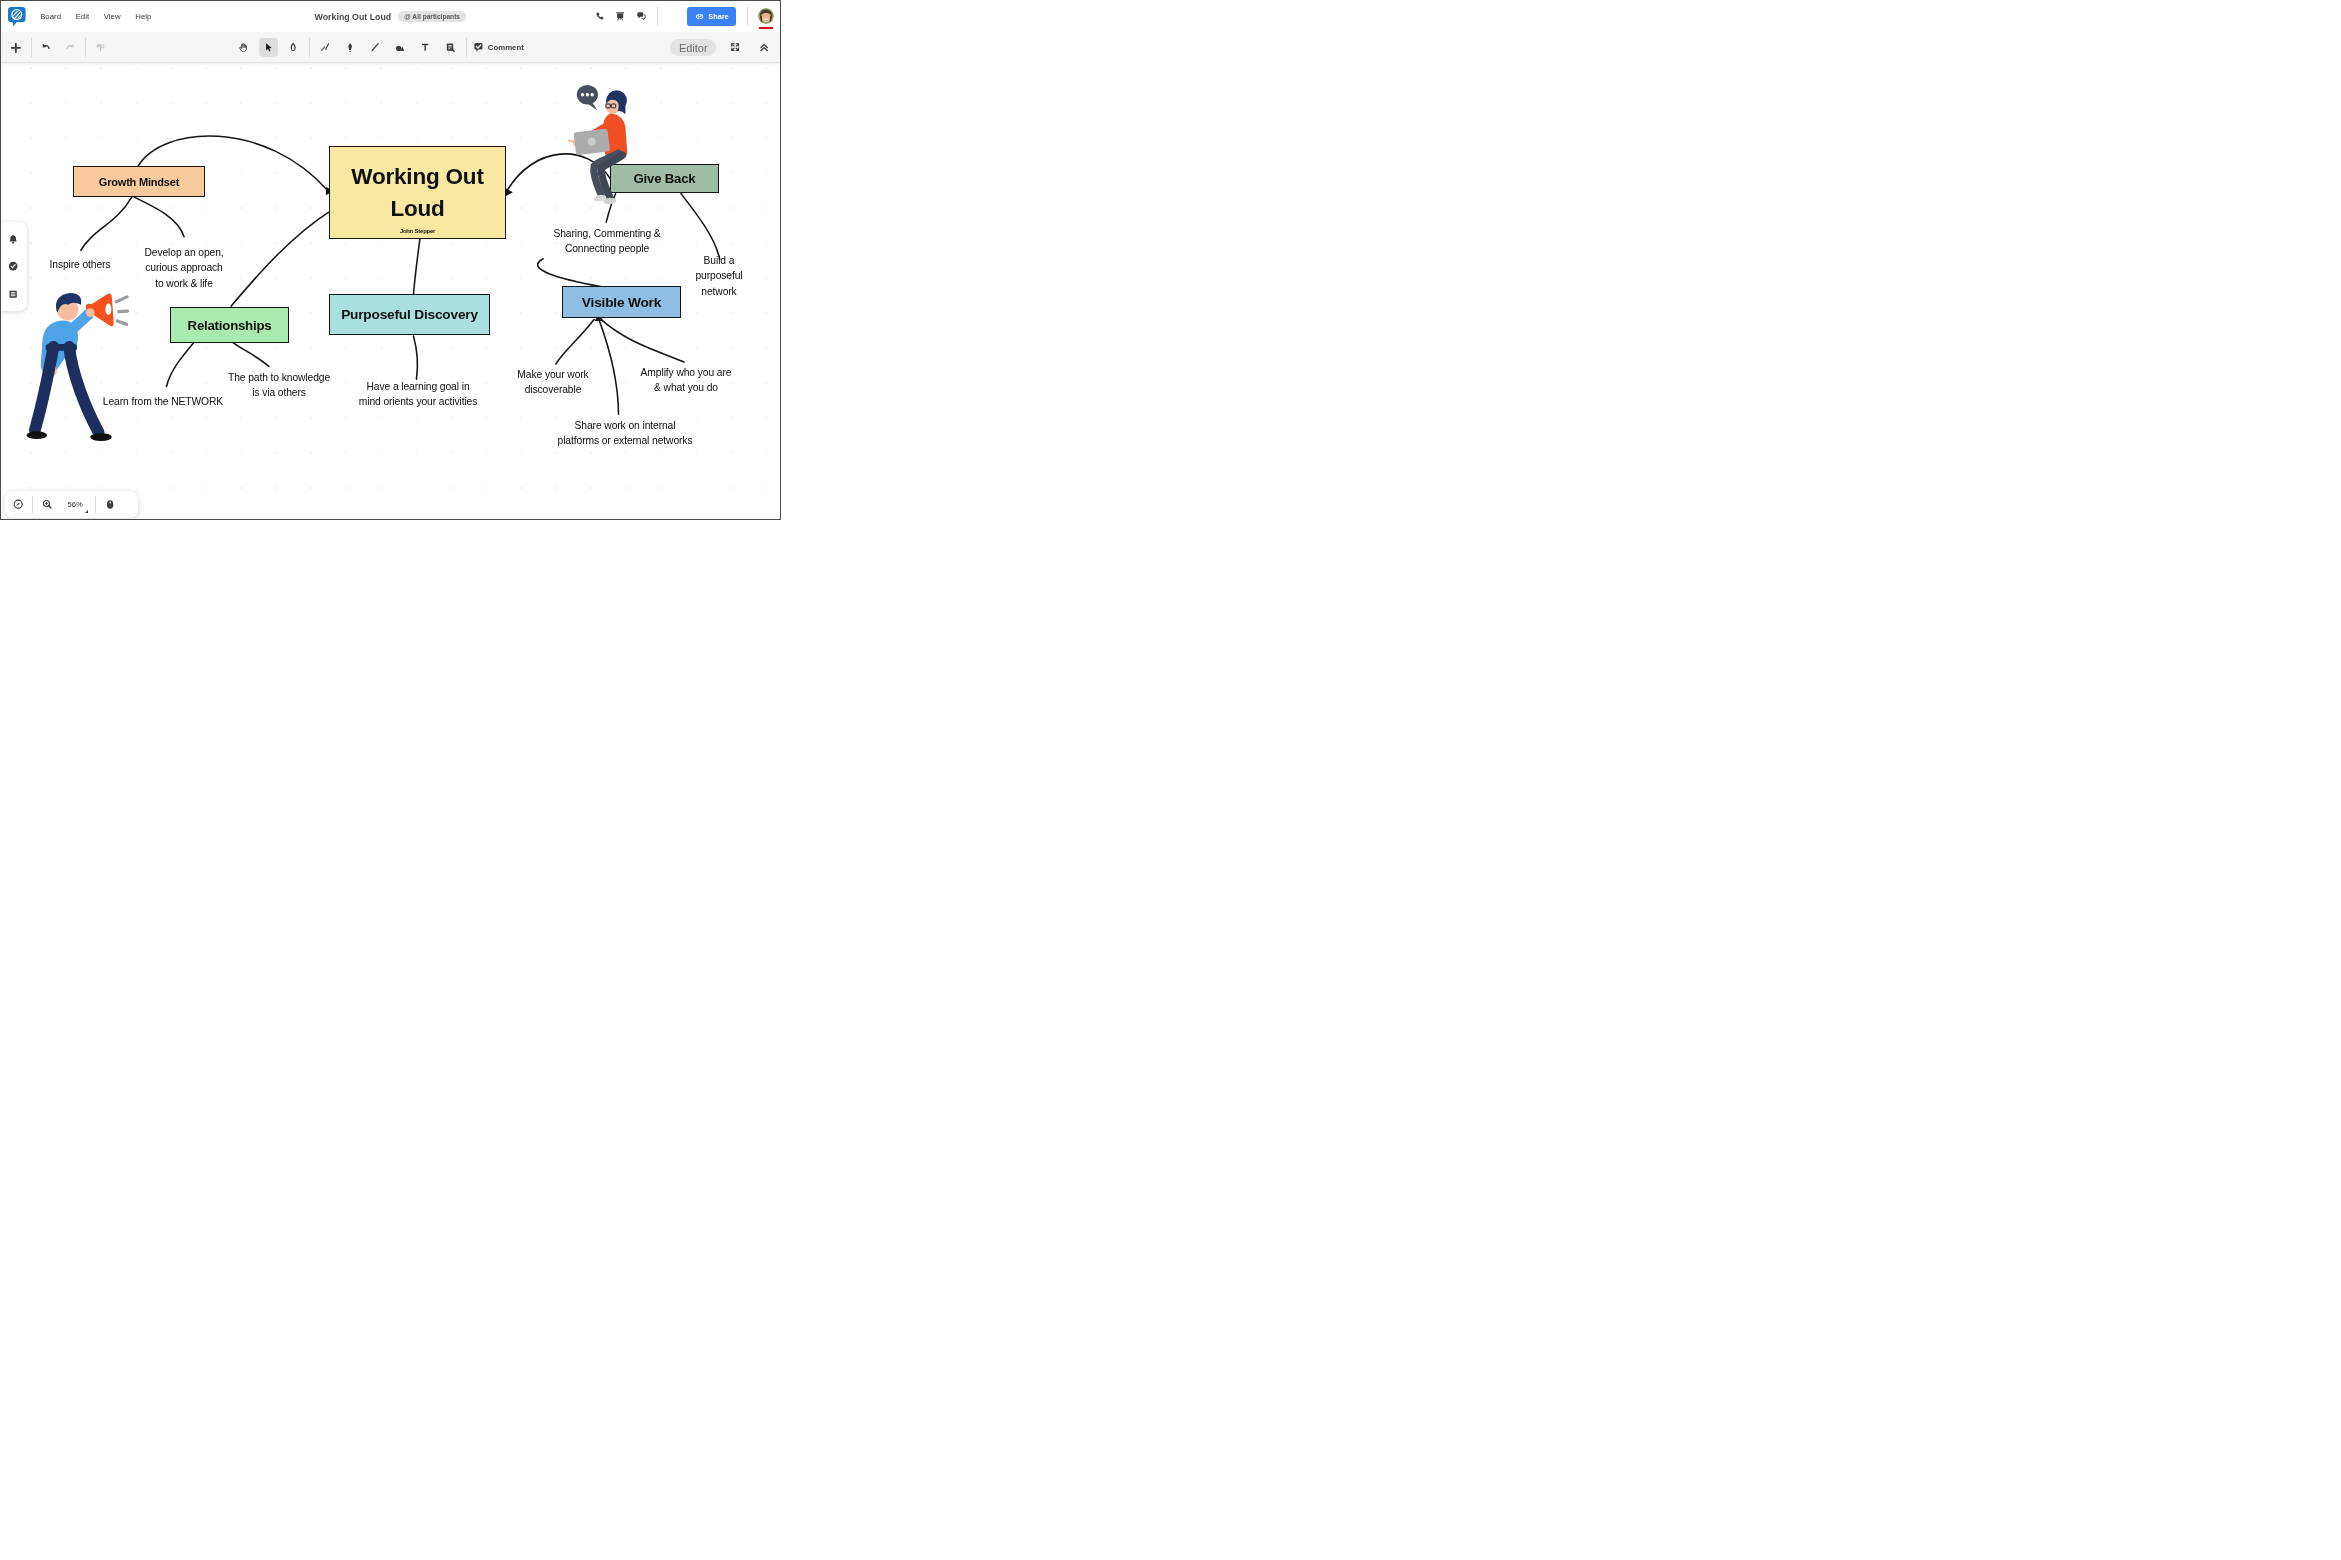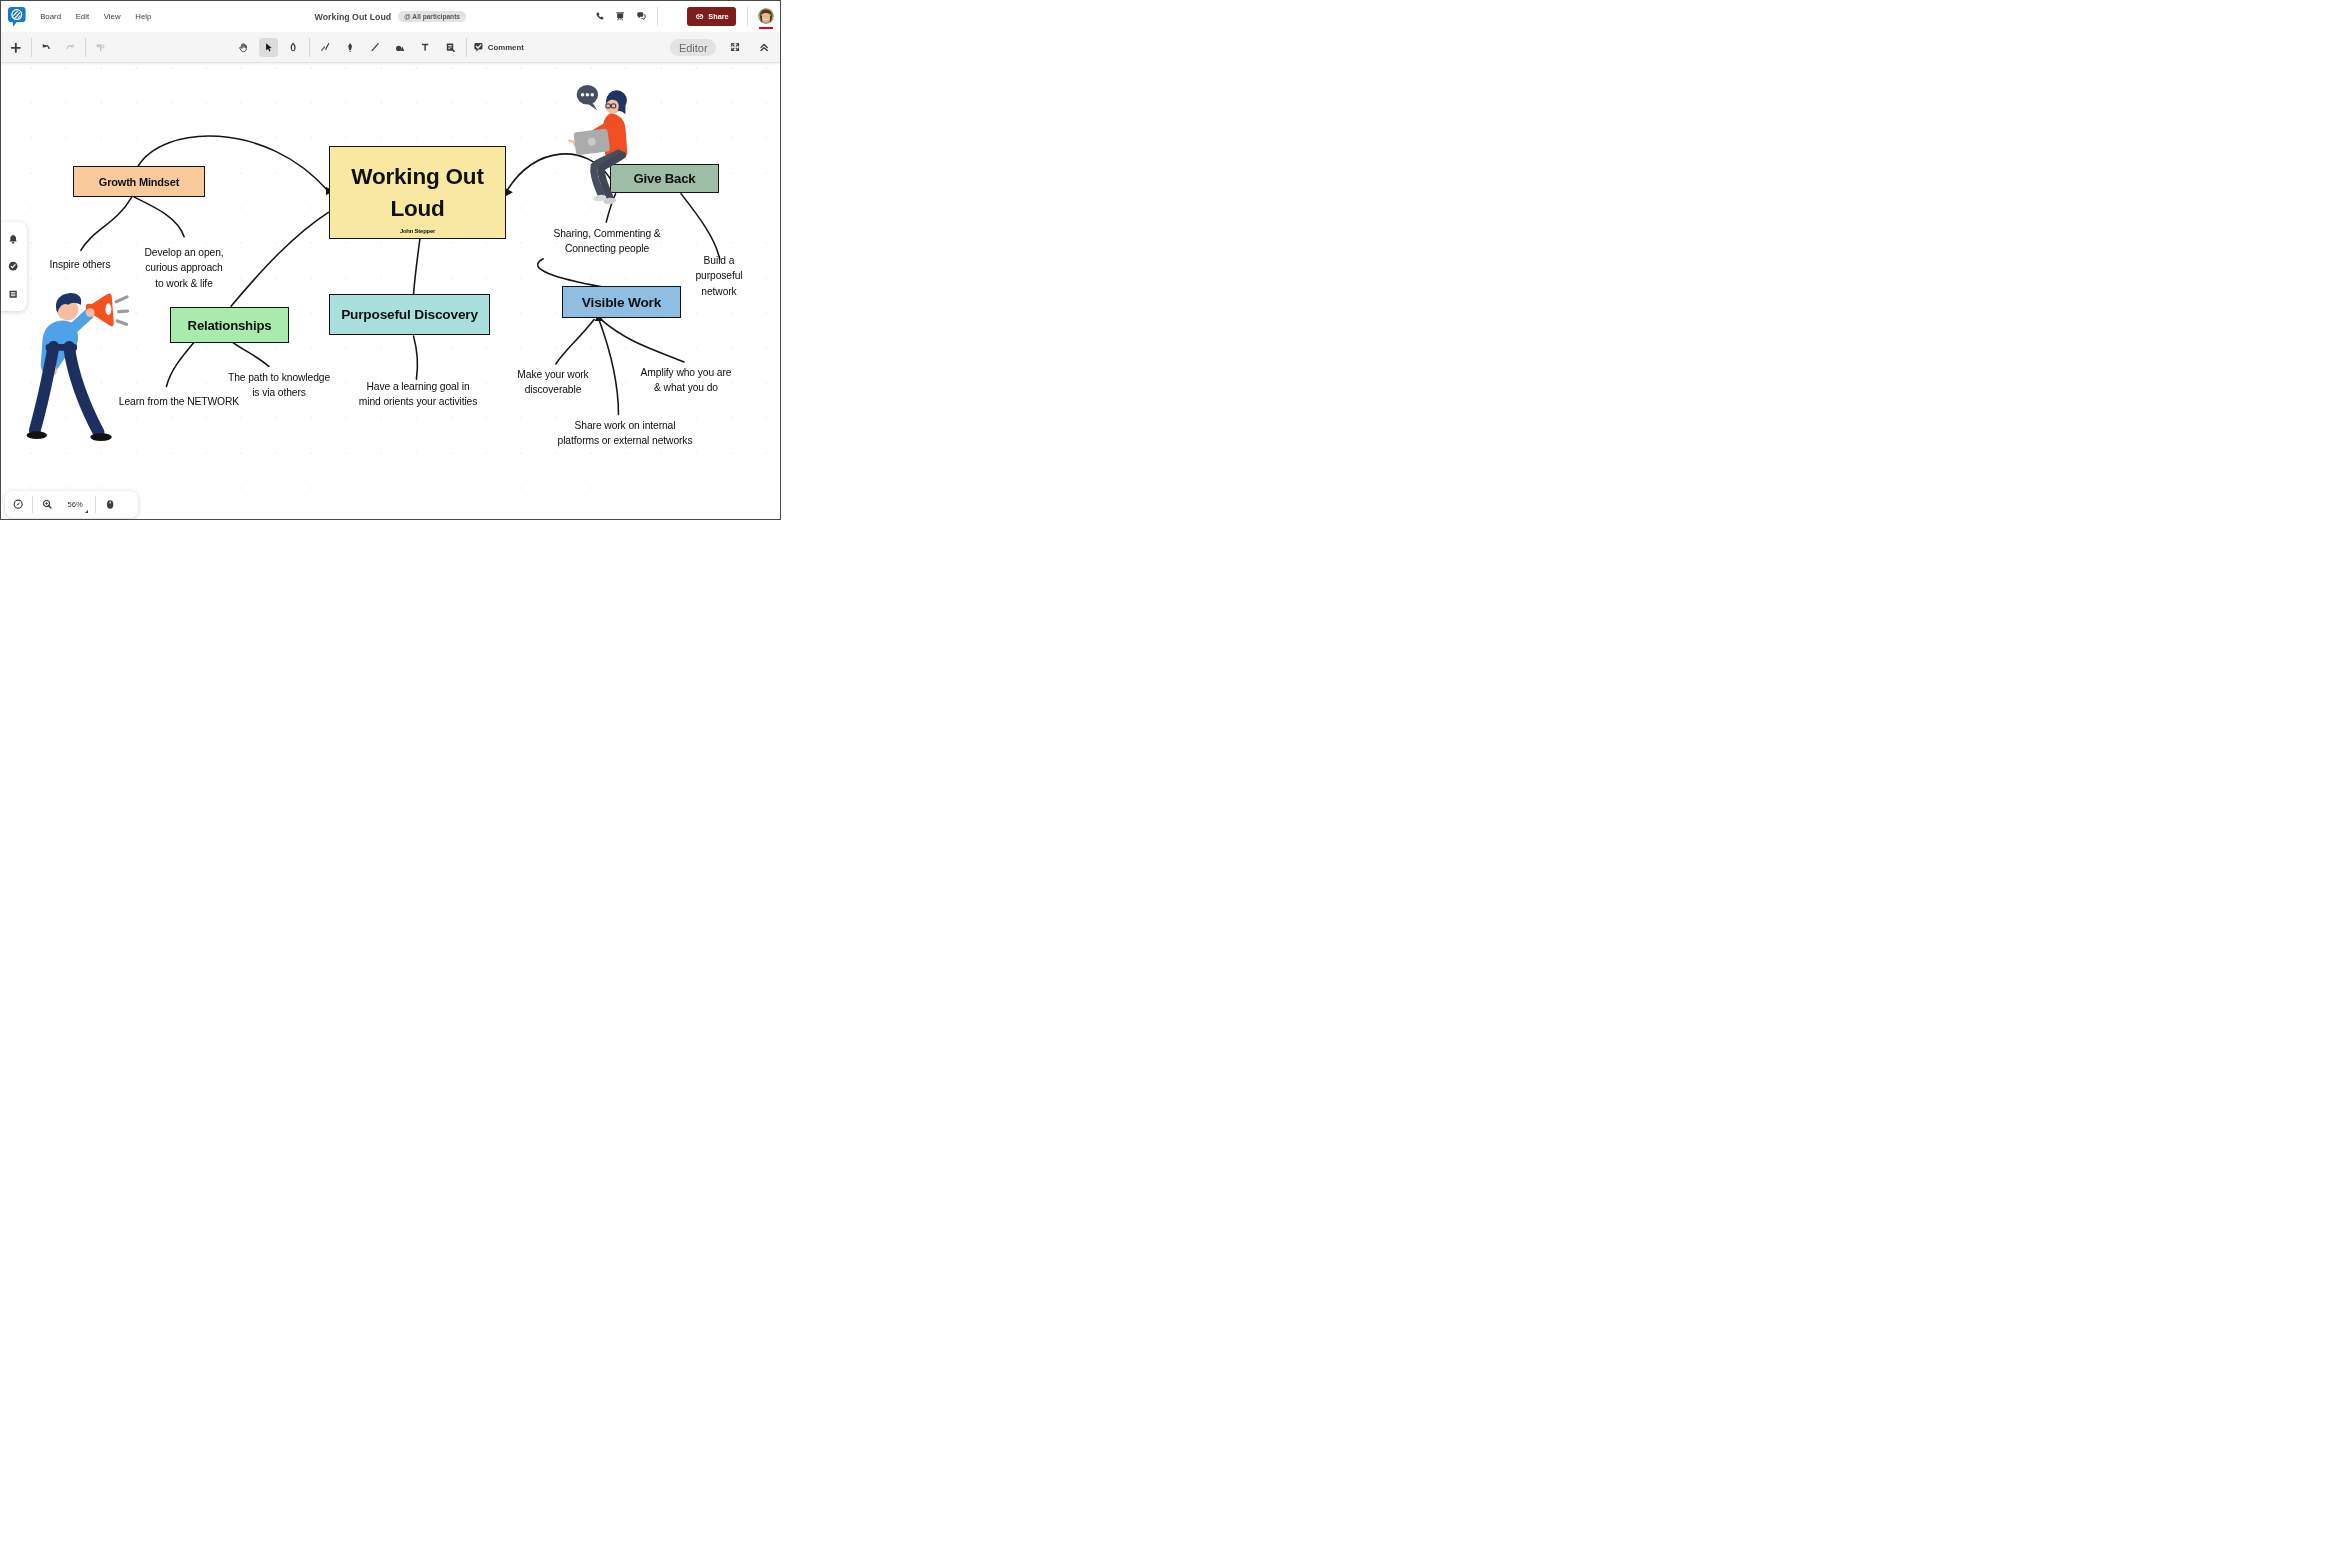--- a/index.html
+++ b/index.html
@@ -124,21 +124,21 @@
   </div>
 
   <div class="node" style="left: 609px; top: 163px; width: 109px; height: 29px; font-size: 13.2px; background: rgb(159, 188, 166);">
     <span>Give Back</span>
   </div>
 
   <div class="note" style="left:79px;top:264px">Inspire others</div>
   <div class="note" style="left:183px;top:267px">Develop an open,
 curious approach
 to work &amp; life</div>
-  <div class="note" style="left:178px;top:401px">Learn from the NETWORK</div>
+  <div class="note" style="left:162px;top:401px">Learn from the NETWORK</div>
   <div class="note" style="left:278px;top:384px">The path to knowledge
 is via others</div>
   <div class="note" style="left:417px;top:393px">Have a learning goal in
 mind orients your activities</div>
   <div class="note" style="left:606px;top:240px">Sharing, Commenting &amp;
 Connecting people</div>
   <div class="note" style="left:718px;top:275px">Build a purposeful
 network</div>
   <div class="note" style="left:552px;top:381px">Make your work
 discoverable</div>
@@ -248,21 +248,21 @@
             <path d="M10 13.7v2.6M7.4 13.7l-1.9 4M12.6 13.7l1.9 4" stroke="currentColor" stroke-width="1.7" fill="none" stroke-linecap="round"></path>
           </svg>
       </span>
       <span class="hicon">
         <svg viewBox="0 0 20 20">
             <path fill="currentColor" d="M2.5 5A2.5 2.5 0 0 1 5 2.5h6.5A2.5 2.5 0 0 1 14 5v3.8a2.5 2.5 0 0 1-2.5 2.5H8.4l-3.4 3.2v-3.2H5a2.5 2.5 0 0 1-2.5-2.5z"></path>
             <path fill="none" stroke="currentColor" stroke-width="1.8" d="M15.2 7h.3a2.3 2.3 0 0 1 2.3 2.3v3a2 2 0 0 1-2 2h-.3v2.6l-3.4-2.6h-1.6"></path>
           </svg>
       </span>
       <span class="vdiv"></span>
-      <button class="share-btn" style="background: #7f1d1d; margin-left: 20px;">
+      <button class="share-btn" style="background: #3b82f6; margin-left: 20px;">
         <svg viewBox="0 0 20 20">
             <g fill="none" stroke="#fff" stroke-width="2.2" stroke-linecap="round">
               <path d="M8.5 6.2H7a3.8 3.8 0 0 0 0 7.6h1.5"></path>
               <path d="M11.5 6.2H13a3.8 3.8 0 0 1 0 7.6h-1.5"></path>
               <path d="M7.5 10h5"></path>
             </g>
           </svg>
         <span>Share</span>
       </button>
       <span class="vdiv"></span>

